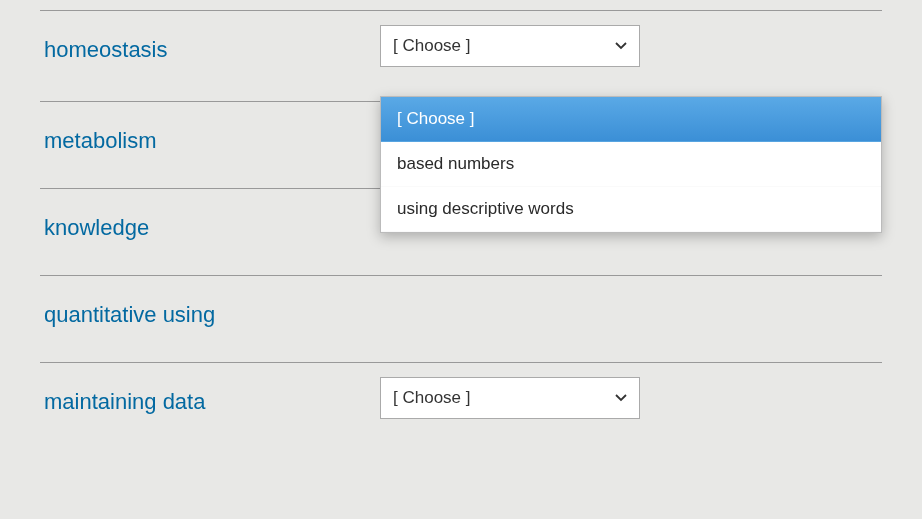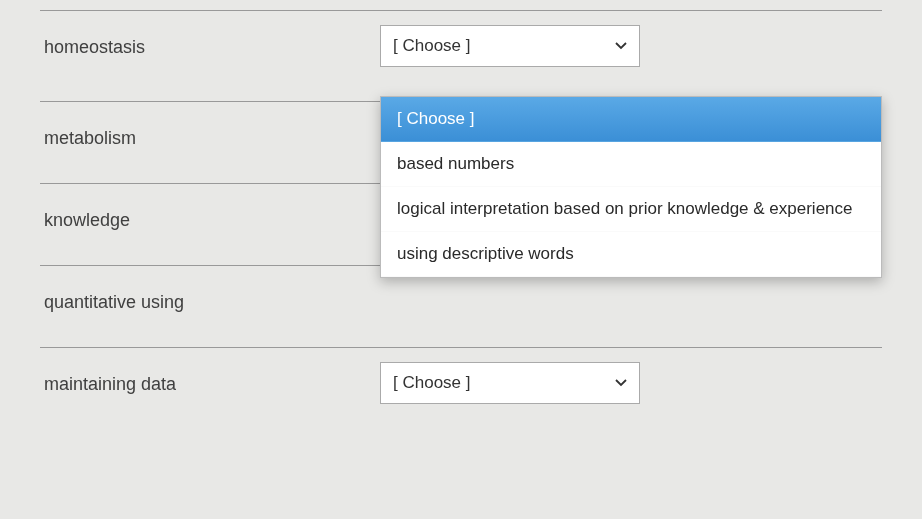--- a/index.html
+++ b/index.html
@@ -19,22 +19,22 @@
     .row {
       display: flex;
       align-items: flex-start;
       border-top: 1px solid #999;
       padding: 14px 0 34px 0;
       position: relative;
     }
     .row:first-child { border-top: 1px solid #999; }
     .term {
       width: 340px;
-      font-size: 18px;
-      color: #404040;
+      font-size: 22px;
+      color: #0369a1;
       padding-top: 12px;
       padding-left: 4px;
     }
     .select-box {
       width: 260px;
       height: 42px;
       background: #fff;
       border: 1px solid #aaa;
       display: flex;
       align-items: center;
@@ -114,15 +114,14 @@
           </svg>
       </span>
     </div>
   </div>
 
 </div>
 
 <div class="dropdown-menu">
   <div class="dropdown-option highlighted">[ Choose ]</div>
   <div class="dropdown-option">based numbers</div>
-  <div class="dropdown-option">logical interpretation based on prior knowledge &amp; experience</div>
   <div class="dropdown-option">using descriptive words</div>
 </div>
 
 </body></html>

